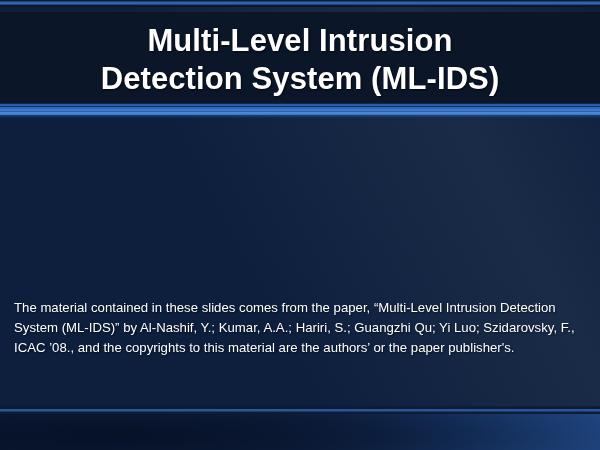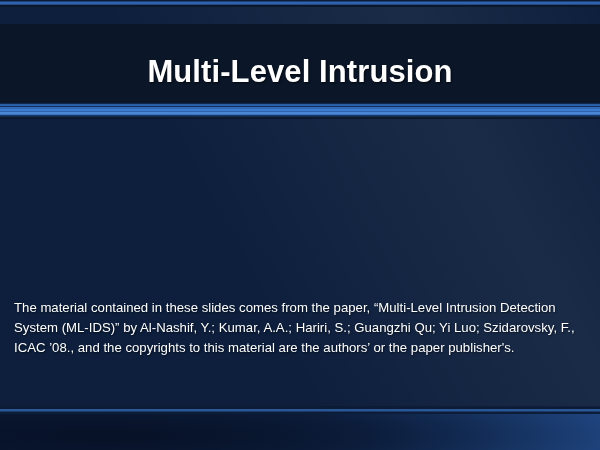--- a/index.html
+++ b/index.html
@@ -64,21 +64,21 @@
       #0d1b33 0px, #0d1b33 1px,
       #1b3f77 1px, #1b3f77 2px,
       #2f63ad 2px, #2f63ad 4px,
       #21487f 4px, #21487f 5px,
       #0c1729 5px, #0c1729 7px);
   }
 
   
   .title-banner {
     position: absolute;
-    left: 0; top: 24px;
+    left: 0; top: 12px;
     width: 100%;
     height: 95px;
     background: #0b1628;
     display: flex;
     flex-direction: column;
     align-items: center;
     justify-content: center;
   }
   .title-line {
     color: #ffffff;
@@ -158,20 +158,21 @@
 
 <div id="slide">
 
   <div class="bg-base"></div>
   <div class="bg-sheen"></div>
 
   <div class="top-rule"></div>
 
   <div class="title-banner">
     <div class="title-line">Multi-Level Intrusion</div>
+    <div class="title-line">Detection System (ML-IDS)</div>
   </div>
 
   <div class="banner-rule"></div>
 
   <div class="body-text">The material contained in these slides comes from the paper, “Multi-Level Intrusion Detection System (ML-IDS)” by Al-Nashif, Y.; Kumar, A.A.; Hariri, S.; Guangzhi Qu; Yi Luo; Szidarovsky, F., ICAC ’08., and the copyrights to this material are the authors’ or the paper publisher's.</div>
 
   <div class="lower-rule"></div>
   <div class="footer-band"></div>
 
 </div>

